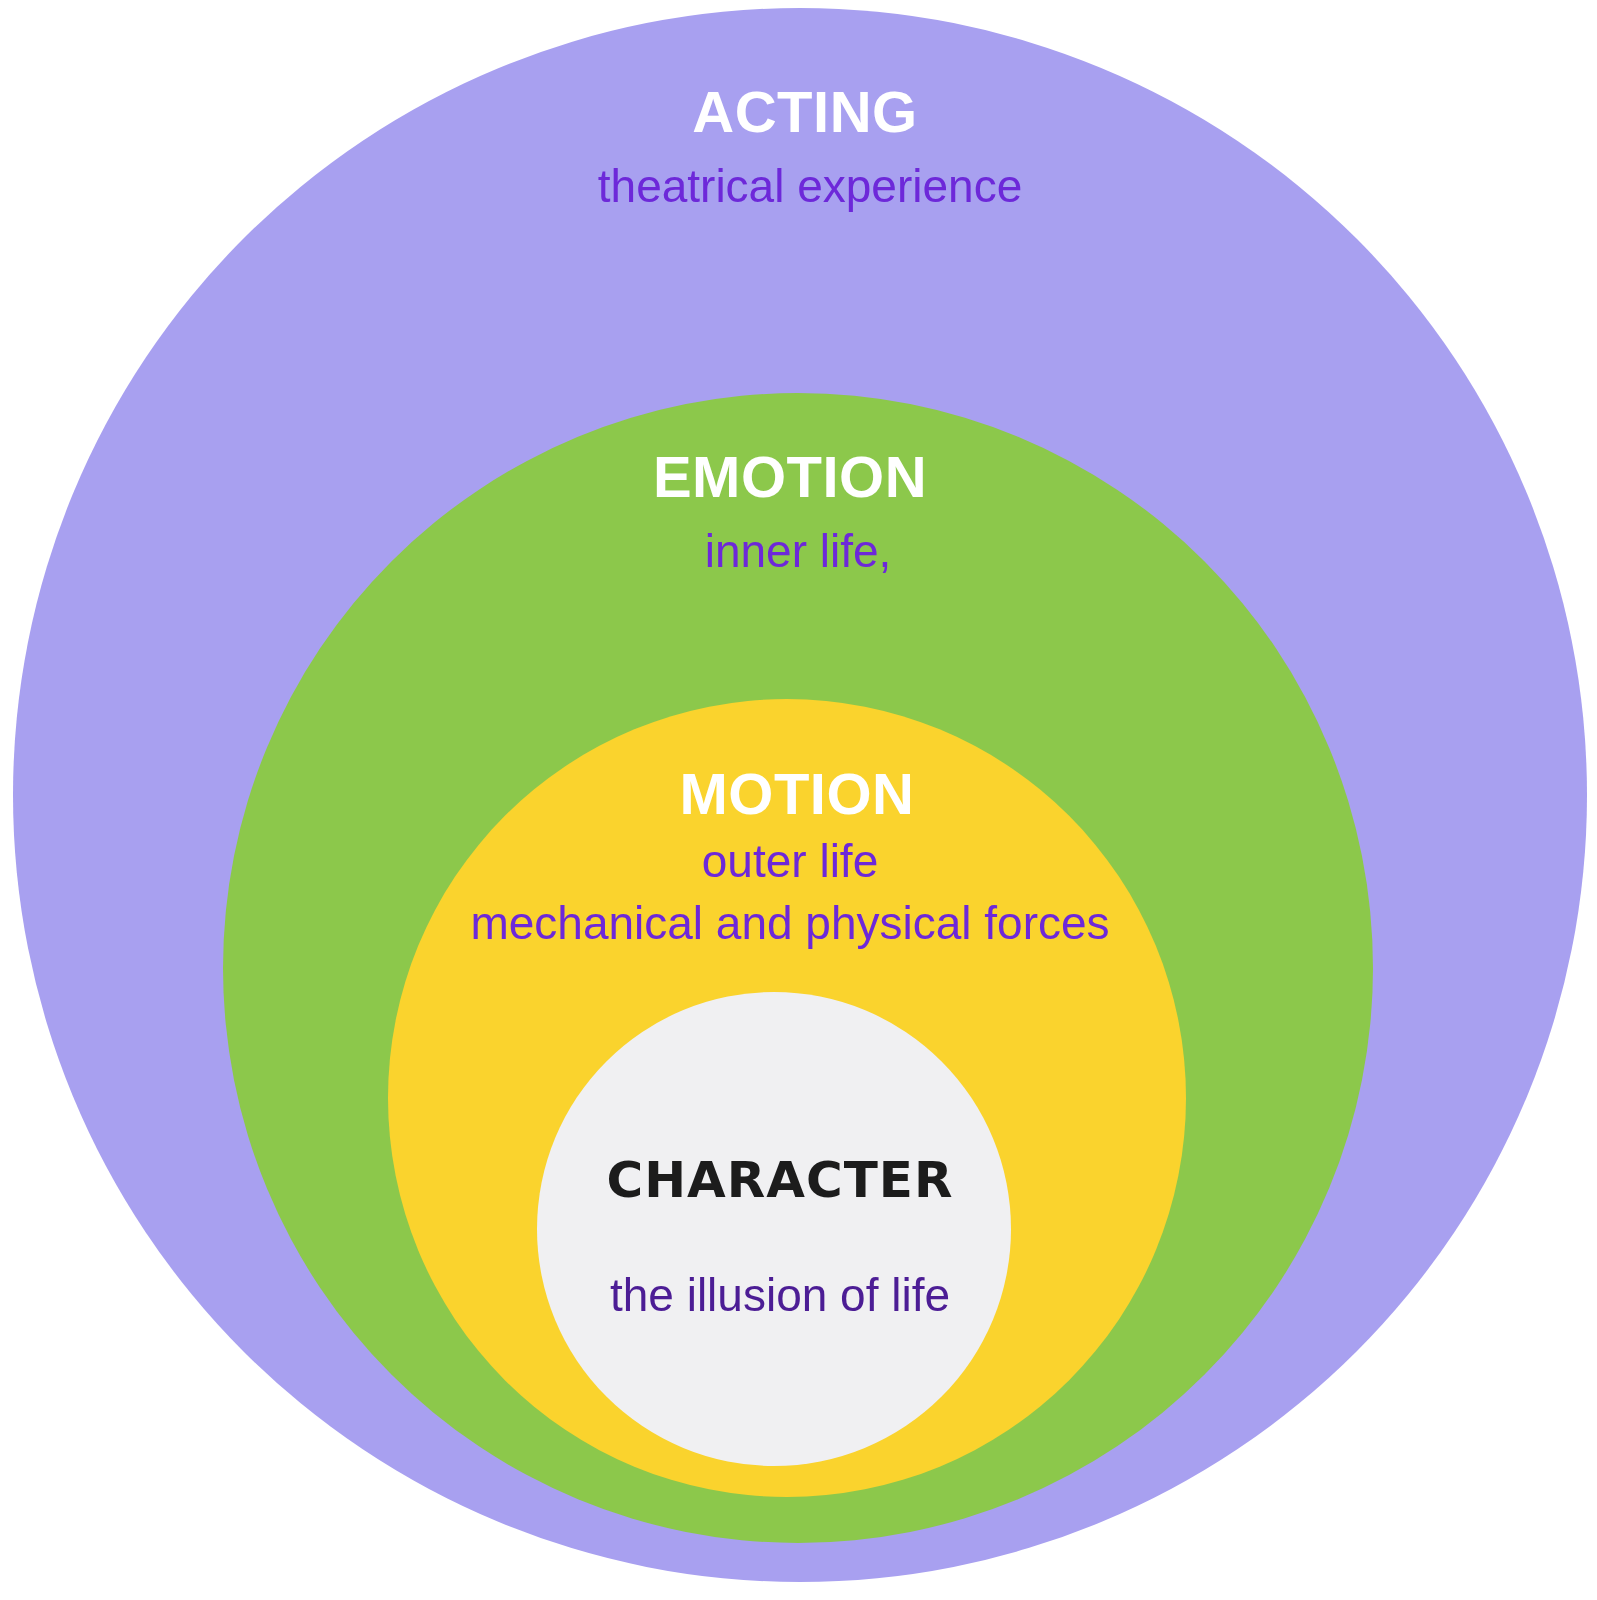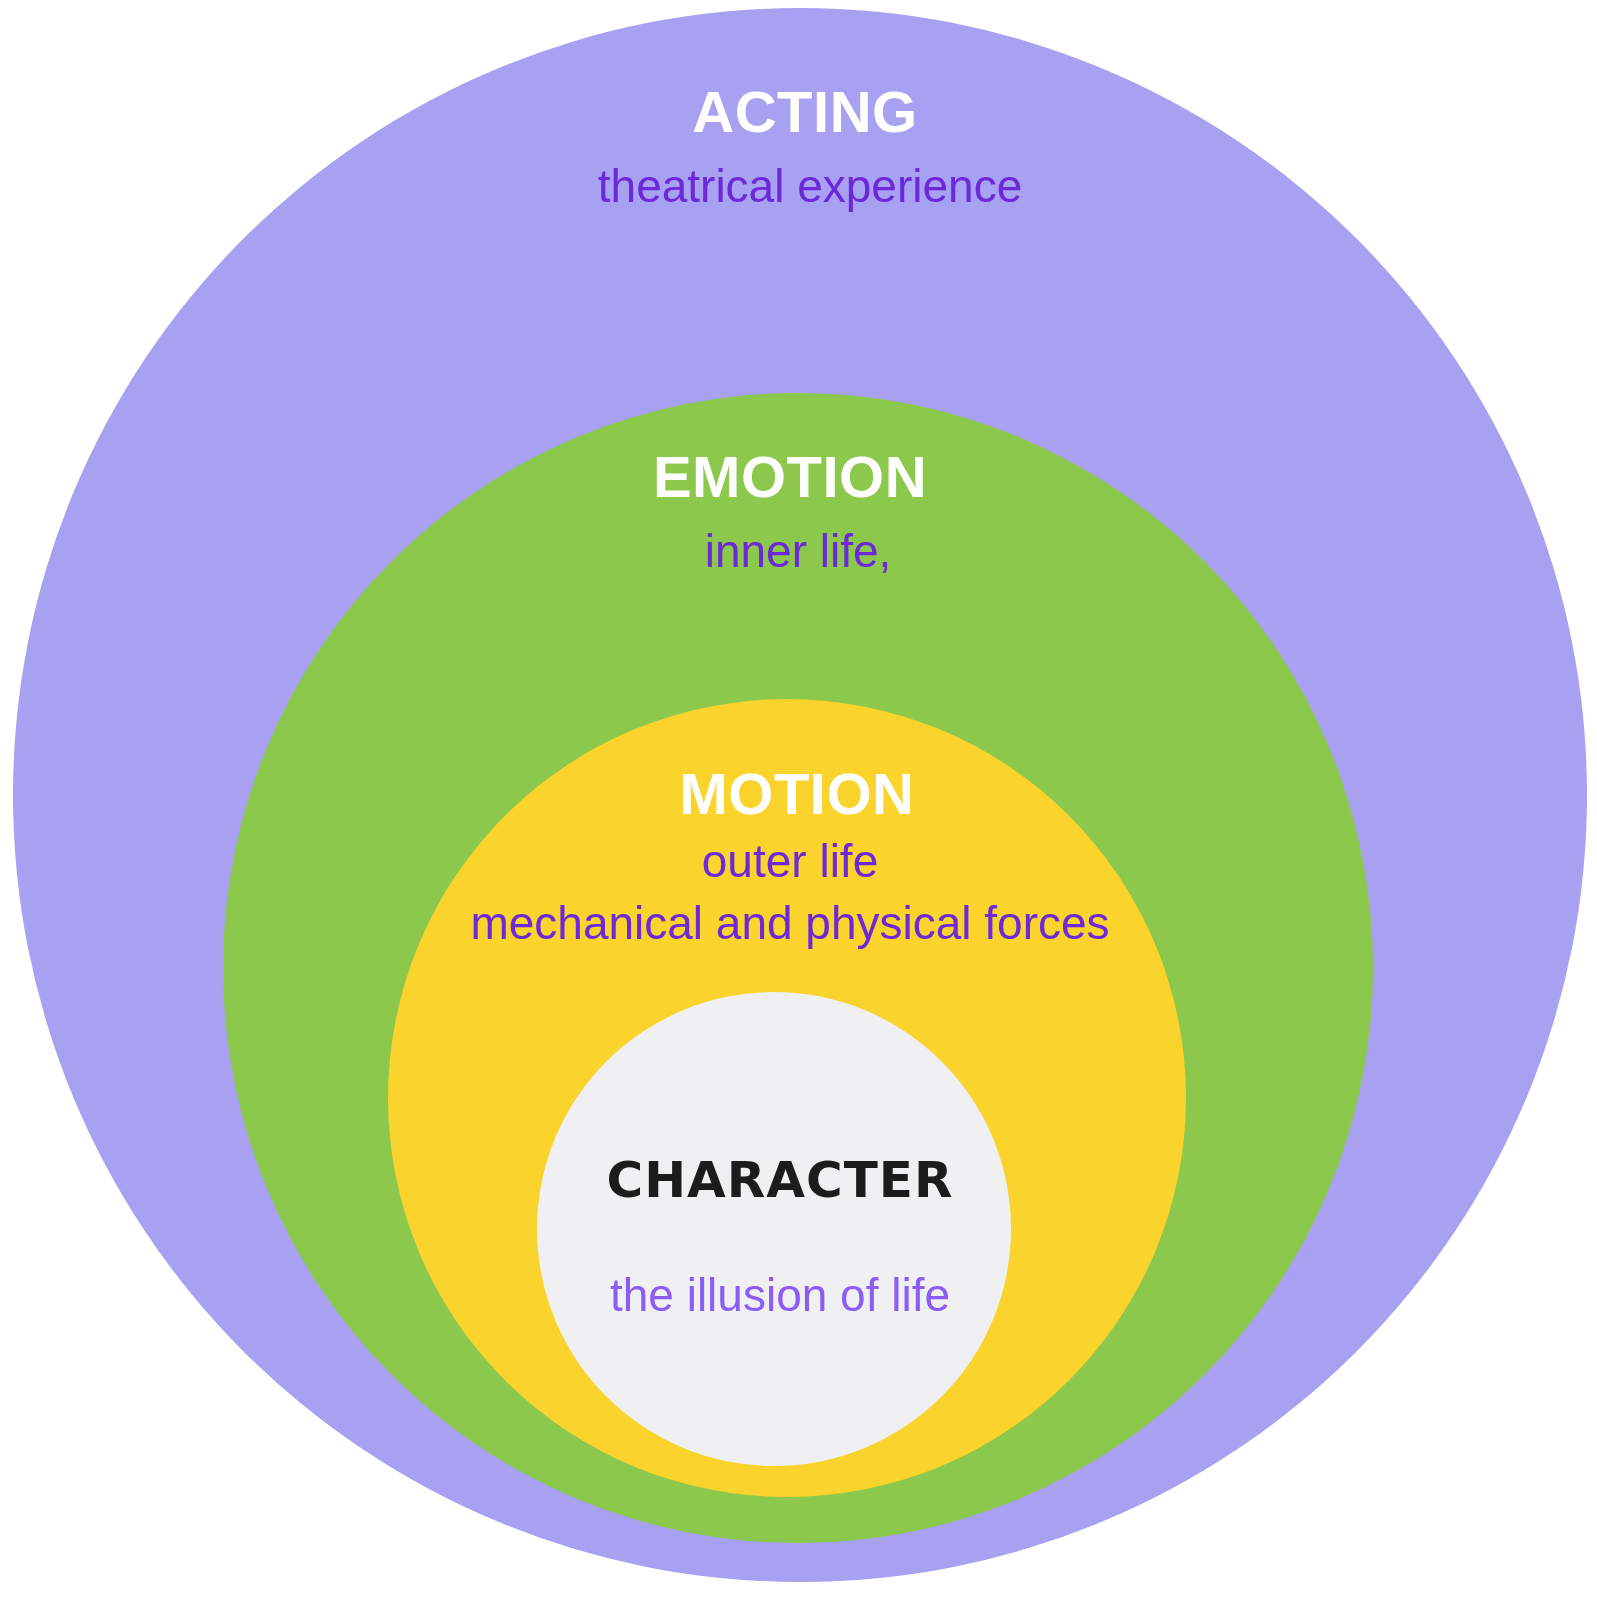--- a/index.html
+++ b/index.html
@@ -56,21 +56,21 @@
   .tb-char-title {
     left: 330px; top: 1138px;
     font-family: "DejaVu Sans", sans-serif;
     font-size: 50px;
     line-height: 63px;
     font-weight: 700;
     color: #1c1c1c;
     letter-spacing: 1px;
     margin-top: 11px;
   }
-  .tb-char-sub { left: 330px; top: 1264px; color: #8b5cf6; }
+  .tb-char-sub { left: 330px; top: 1264px; color: #4c1d95; }
 </style>
 </head>
 <body>
 
 <div class="stage">
 
   <div class="circle acting"></div>
   <div class="circle emotion"></div>
   <div class="circle motion"></div>
   <div class="circle character"></div>

